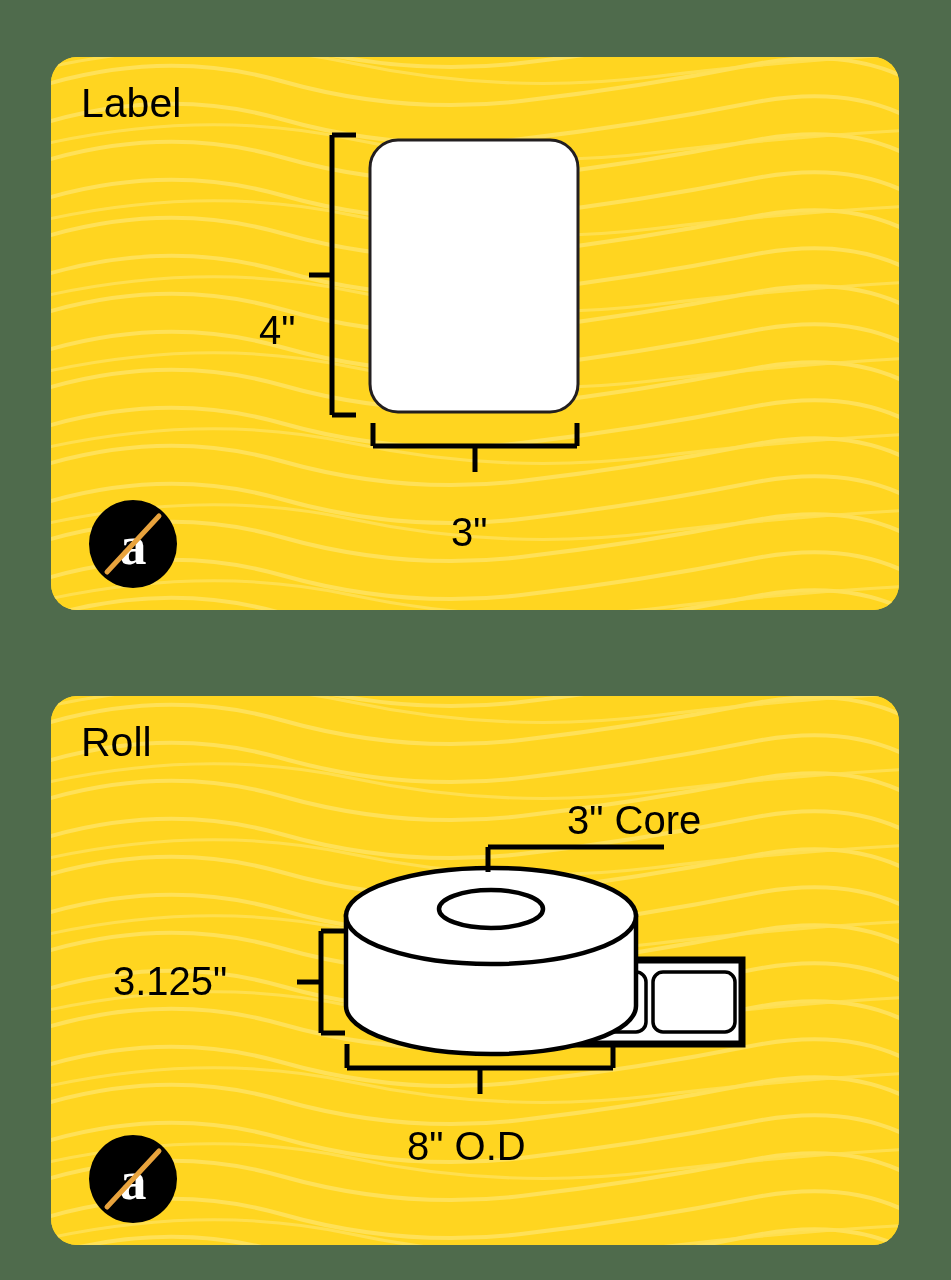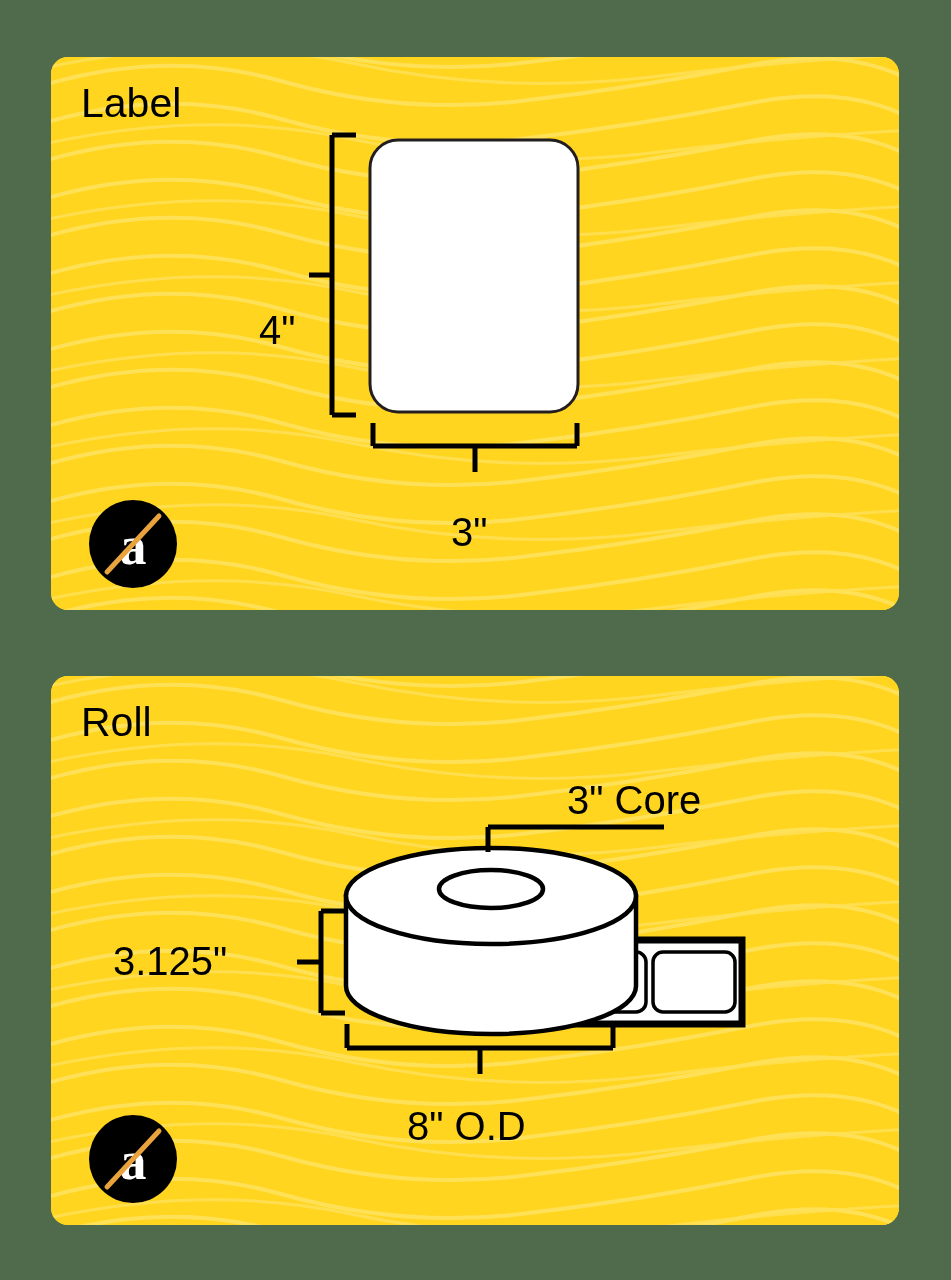--- a/index.html
+++ b/index.html
@@ -17,26 +17,26 @@
   #stage {
     position: relative;
     width: 951px;
     height: 1280px;
     background: #4f6b4c;
   }
   .card {
     position: absolute;
     left: 51px;
     width: 848px;
-    border-radius: 17px;
+    border-radius: 26px;
     overflow: hidden;
     background: #ffd520;
   }
   #card-label { top: 57px;  height: 553px; }
-  #card-roll  { top: 676px; height: 549px; }
+  #card-roll  { top: 696px; height: 549px; }
 
   .card-bg {
     position: absolute;
     inset: 0;
     width: 100%;
     height: 100%;
     display: block;
   }
   .card-art {
     position: absolute;

